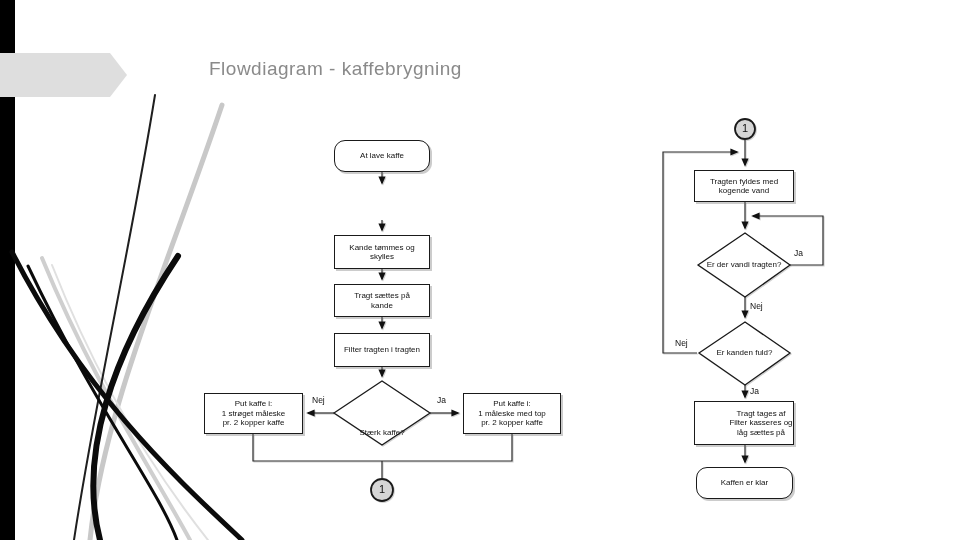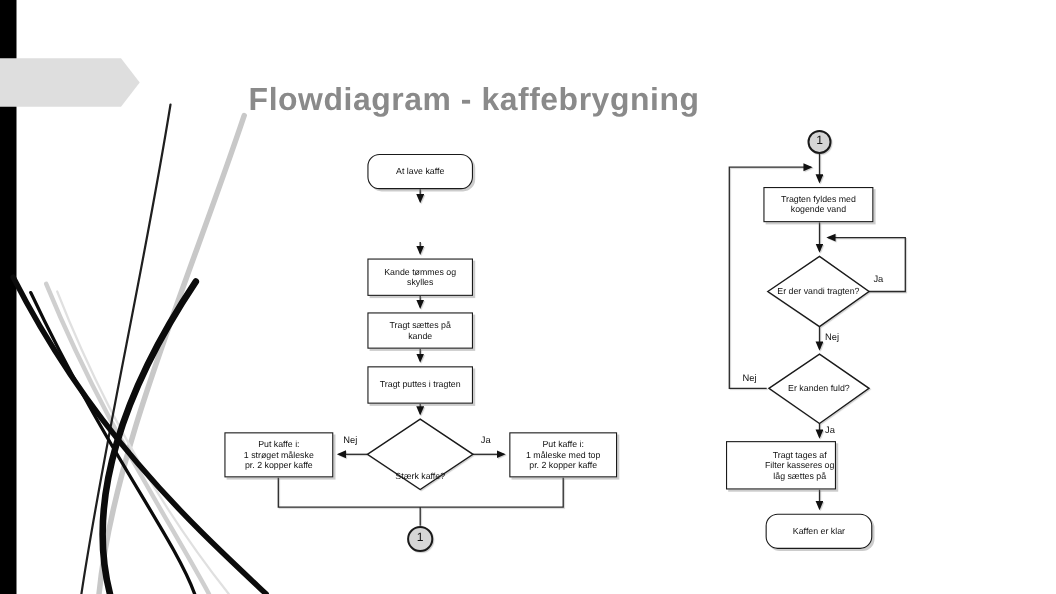--- a/index.html
+++ b/index.html
@@ -3,21 +3,21 @@
 <meta charset="utf-8">
 <style>
   html,body{margin:0;padding:0;background:#ffffff;}
   .slide{
     position:relative;width:960px;height:540px;background:#ffffff;overflow:hidden;
     font-family:"Liberation Sans",sans-serif;color:#111;
   }
   .deco-svg,.flow-svg{position:absolute;left:0;top:0;width:960px;height:540px;}
   .flow-svg{filter:drop-shadow(1.5px 1.5px 0 rgba(0,0,0,0.18));}
   .title{
-    position:absolute;left:209px;top:58px;margin:17px;font-size:29px;font-weight:700;
+    position:absolute;left:209px;top:58px;margin:0;font-size:19px;font-weight:400;
     color:#8a8a8a;letter-spacing:0.5px;white-space:nowrap;
   }
   .fbox{
     position:absolute;box-sizing:border-box;background:#ffffff;border:1.4px solid #1a1a1a;
     box-shadow:2px 2px 0 rgba(110,110,110,0.35);
     display:flex;flex-direction:column;align-items:center;justify-content:center;
     font-size:8px;line-height:9.5px;text-align:right;
   }
   .rounded{border-radius:11px;}
   .dtext{
@@ -93,21 +93,21 @@
   </div>
   <div class="fbox" style="left:334px;top:235px;width:96px;height:34px;">
     <span>Kande tømmes og</span>
     <span>skylles</span>
   </div>
   <div class="fbox" style="left:334px;top:284px;width:96px;height:33px;">
     <span>Tragt sættes på</span>
     <span>kande</span>
   </div>
   <div class="fbox" style="left:334px;top:333px;width:96px;height:34px;">
-    <span>Tragt puttes i tragten</span>
+    <span>Filter tragten i tragten</span>
   </div>
   <div class="dtext" style="left:334px;top:423px;width:96px;height:20px;">
     <span>Stærk kaffe?</span>
   </div>
   <div class="branch-label" style="left:312px;top:396px;">Nej</div>
   <div class="branch-label" style="left:437px;top:396px;">Ja</div>
   <div class="fbox" style="left:204px;top:393px;width:99px;height:41px;">
     <span>Put kaffe i:</span>
     <span>1 strøget måleske</span>
     <span>pr. 2 kopper kaffe</span>
@@ -128,21 +128,21 @@
     <span>Er der vand</span>
     <span>i tragten?</span>
   </div>
   <div class="branch-label" style="left:794px;top:249px;">Ja</div>
   <div class="branch-label" style="left:750px;top:302px;">Nej</div>
   <div class="dtext" style="left:699px;top:344px;width:91px;height:18px;">
     <span>Er kanden fuld?</span>
   </div>
   <div class="branch-label" style="left:675px;top:339px;">Nej</div>
   <div class="branch-label" style="left:750px;top:387px;">Ja</div>
-  <div class="fbox" style="left:660px;top:401px;width:100px;height:44px;padding-left:34px;">
+  <div class="fbox" style="left:694px;top:401px;width:100px;height:44px;padding-left:34px;">
     <span>Tragt tages af</span>
     <span>Filter kasseres og</span>
     <span>låg sættes på</span>
   </div>
   <div class="fbox rounded" style="left:696px;top:467px;width:97px;height:32px;">
     <span>Kaffen er klar</span>
   </div>
 
 </div>
 

